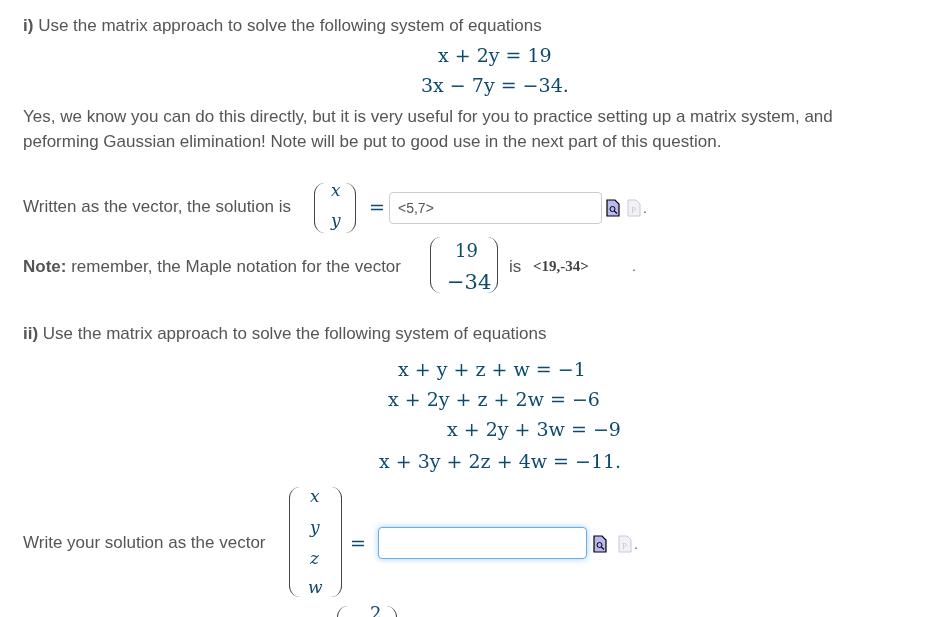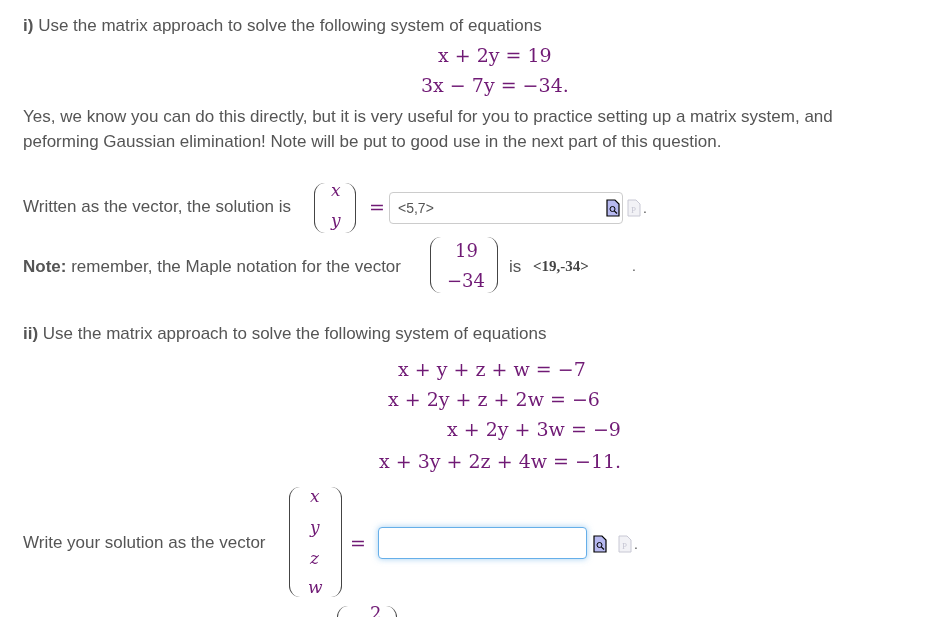--- a/index.html
+++ b/index.html
@@ -1,19 +1,19 @@
 <!DOCTYPE html>
 <html><head>
 <meta charset="utf-8">
 <style>
   html, body { margin:0; padding:0; background:#ffffff; }
   body { width:929px; height:617px; overflow:hidden; position:relative;
          font-family:"Liberation Sans", sans-serif; color:#555555; font-size:17px; }
   .abs { position:absolute; white-space:nowrap; }
-  .math { font-family:"DejaVu Serif", "Liberation Serif", serif; color:#701a75; font-size:19px; }
+  .math { font-family:"DejaVu Serif", "Liberation Serif", serif; color:#0c4a6e; font-size:19px; }
   .mi { font-style:italic; }
   b { font-weight:bold; }
   .paren { position:absolute; border:1.5px solid #444; }
   .input { position:absolute; box-sizing:border-box; border:1px solid #cccccc; border-radius:4px;
            background:#fff; font-family:"Liberation Sans", sans-serif; font-size:14px; color:#555;
            padding:0 8px; line-height:30px; }
   .input.focus { border-color:#66afe9; box-shadow:0 0 6px rgba(102,175,233,.6); }
   .icon { position:absolute; width:14px; height:18px; }
   .mono { font-family:Liberation Serif, serif; font-weight:bold; color:#444; font-size:15px; }
 </style>
@@ -32,51 +32,51 @@
 
 <div class="abs" style="left:23px;top:197px;">Written as the vector, the solution is</div>
 
 <div>
   <div class="paren" style="left:314px;top:183px;width:10px;height:50px;border-right:none;border-top:none;border-bottom:none;border-radius:12px 0 0 12px;"></div>
   <div class="abs math mi" style="left:331px;top:180px;font-size:17px;">x</div>
   <div class="abs math mi" style="left:331px;top:210px;font-size:17px;">y</div>
   <div class="paren" style="left:345px;top:183px;width:10px;height:50px;border-left:none;border-top:none;border-bottom:none;border-radius:0 12px 12px 0;"></div>
 </div>
 <div class="abs math" style="left:369px;top:196px;">=</div>
-<div class="input" style="left:389px;top:192px;width:234px;height:32px;">&lt;5,7&gt;</div>
+<div class="input" style="left:389px;top:192px;width:213px;height:32px;">&lt;5,7&gt;</div>
 <svg class="icon" style="left:606px;top:199px;" viewBox="0 0 14 18">
   <path d="M1 1 H9 L13 5 V17 H1 Z" fill="#b7b9f0" stroke="#000" stroke-width="1.2"></path>
   <circle cx="6.5" cy="10" r="2.5" fill="none" stroke="#000" stroke-width="1"></circle>
   <line x1="8.3" y1="11.8" x2="11" y2="14.5" stroke="#000" stroke-width="1.2"></line>
 </svg>
 <svg class="icon" style="left:627px;top:199px;" viewBox="0 0 14 18">
   <path d="M1 1 H9 L13 5 V17 H1 Z" fill="#f2f2f6" stroke="#c8c8d4" stroke-width="1"></path>
   <text x="4" y="14" font-size="9" fill="#c8c8d4" font-family="Liberation Serif, serif">P</text>
 </svg>
 <div class="abs" style="left:643px;top:200px;font-size:14px;">.</div>
 
 <div class="abs" style="left:23px;top:257px;text-align:right;">
   <b>Note:</b>
   <span>remember, the Maple notation for the vector</span>
 </div>
 <div>
   <div class="paren" style="left:430px;top:237px;width:10px;height:56px;border-right:none;border-top:none;border-bottom:none;border-radius:12px 0 0 12px;"></div>
   <div class="abs math" style="left:455px;top:240px;font-size:18px;">19</div>
-  <div class="abs math" style="left:447px;top:270px;font-size:18px;">−34</div>
+  <div class="abs math" style="left:447px;top:270px;font-size:21px;">−34</div>
   <div class="paren" style="left:487px;top:237px;width:10px;height:56px;border-left:none;border-top:none;border-bottom:none;border-radius:0 12px 12px 0;"></div>
 </div>
 <div class="abs" style="left:509px;top:257px;">is</div>
 <div class="abs mono" style="left:533px;top:258px;">&lt;19,-34&gt;</div>
 <div class="abs" style="left:632px;top:258px;font-size:14px;">.</div>
 
 <div class="abs" style="left:23px;top:324px;">
   <b>ii)</b>
   <span>Use the matrix approach to solve the following system of equations</span>
 </div>
-<div class="abs math" style="left:398px;top:358px;">x + y + z + w = −7</div>
+<div class="abs math" style="left:398px;top:358px;">x + y + z + w = −1</div>
 <div class="abs math" style="left:388px;top:388px;">x + 2y + z + 2w = −6</div>
 <div class="abs math" style="left:406px;top:418px;margin-left:41px;">x + 2y + 3w = −9</div>
 <div class="abs math" style="left:379px;top:450px;">x + 3y + 2z + 4w = −11.</div>
 
 <div class="abs" style="left:23px;top:533px;">Write your solution as the vector</div>
 <div>
   <div class="paren" style="left:289px;top:487px;width:10px;height:110px;border-right:none;border-top:none;border-bottom:none;border-radius:14px 0 0 14px;"></div>
   <div class="abs math mi" style="left:310px;top:486px;font-size:17px;">x</div>
   <div class="abs math mi" style="left:310px;top:517px;font-size:17px;">y</div>
   <div class="abs math mi" style="left:310px;top:548px;font-size:17px;">z</div>

